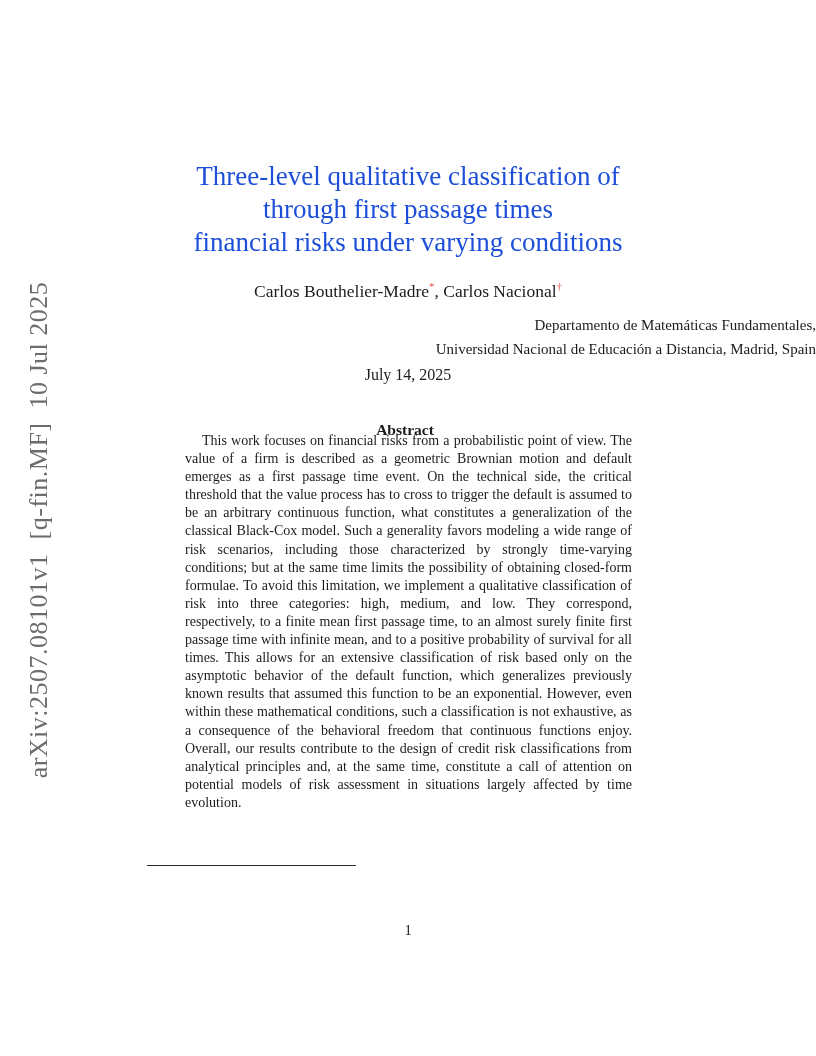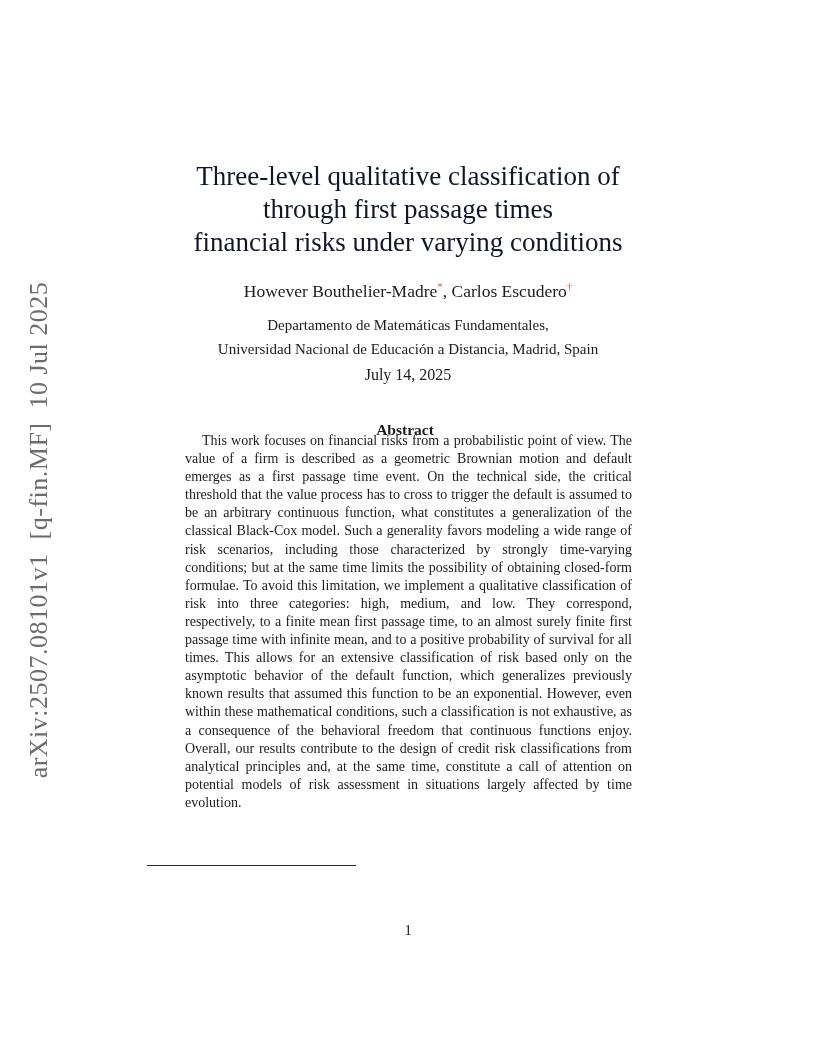--- a/index.html
+++ b/index.html
@@ -31,21 +31,21 @@
 
   
   .title {
     position: absolute;
     top: 160px;
     left: 0;
     width: 816px;
     text-align: center;
     font-size: 27px;
     line-height: 33px;
-    color: #0f172a;
+    color: #1d4ed8;
   }
 
   
   .authors {
     position: absolute;
     top: 281px;
     left: 0;
     width: 816px;
     text-align: center;
     font-size: 17.5px;
@@ -61,21 +61,21 @@
   .author-sep {
     margin-right: 0.25em;
   }
 
   
   .affiliation {
     position: absolute;
     top: 313px;
     left: 0;
     width: 816px;
-    text-align: center;
+    text-align: right;
     font-size: 15px;
     line-height: 24px;
   }
 
   
   .date {
     position: absolute;
     top: 366px;
     left: 0;
     width: 816px;
@@ -141,21 +141,21 @@
 
   <div class="arxiv-banner">arXiv:2507.08101v1  [q-fin.MF]  10 Jul 2025</div>
 
   <div class="title">
     <div>Three-level qualitative classification of</div>
     <div>through first passage times</div>
     <div>financial risks under varying conditions</div>
   </div>
 
   <div class="authors">
-    <span>However Bouthelier-Madre</span><span class="marker-sup author-marker">*</span><span class="author-sep">,</span><span>Carlos Escudero</span><span class="marker-sup author-marker">†</span>
+    <span>Carlos Bouthelier-Madre</span><span class="marker-sup author-marker">*</span><span class="author-sep">,</span><span>Carlos Nacional</span><span class="marker-sup author-marker">†</span>
   </div>
 
   <div class="affiliation">
     <div>Departamento de Matemáticas Fundamentales,</div>
     <div>Universidad Nacional de Educación a Distancia, Madrid, Spain</div>
   </div>
 
   <div class="date">July 14, 2025</div>
 
   <div class="abstract-heading">Abstract</div>

